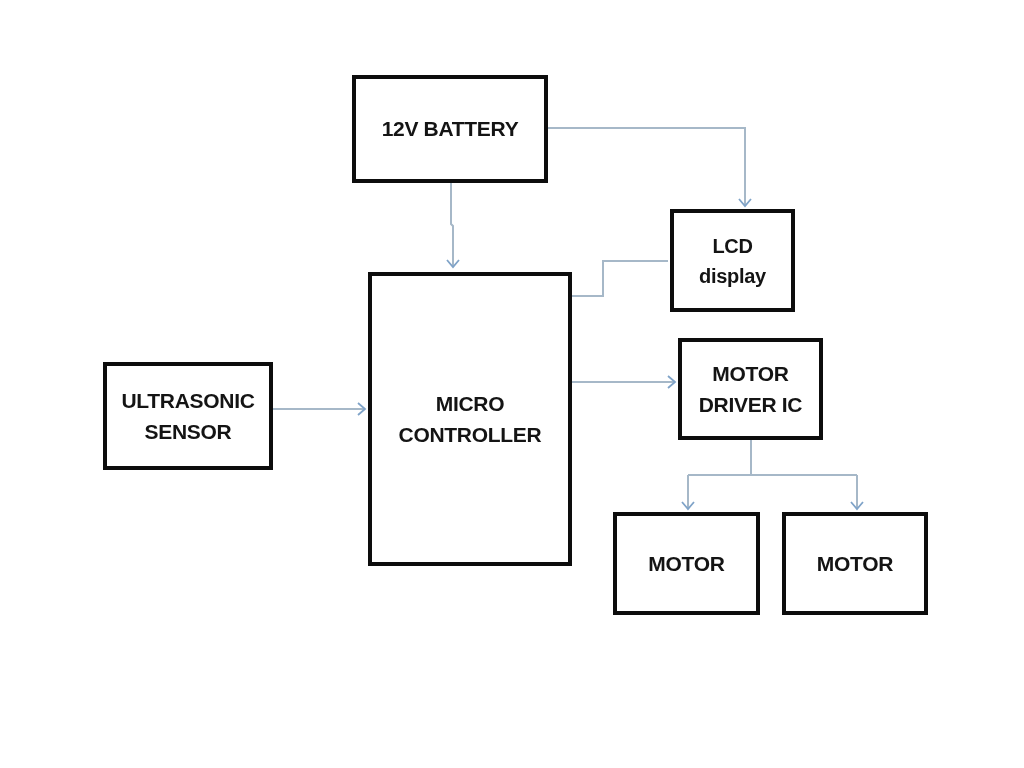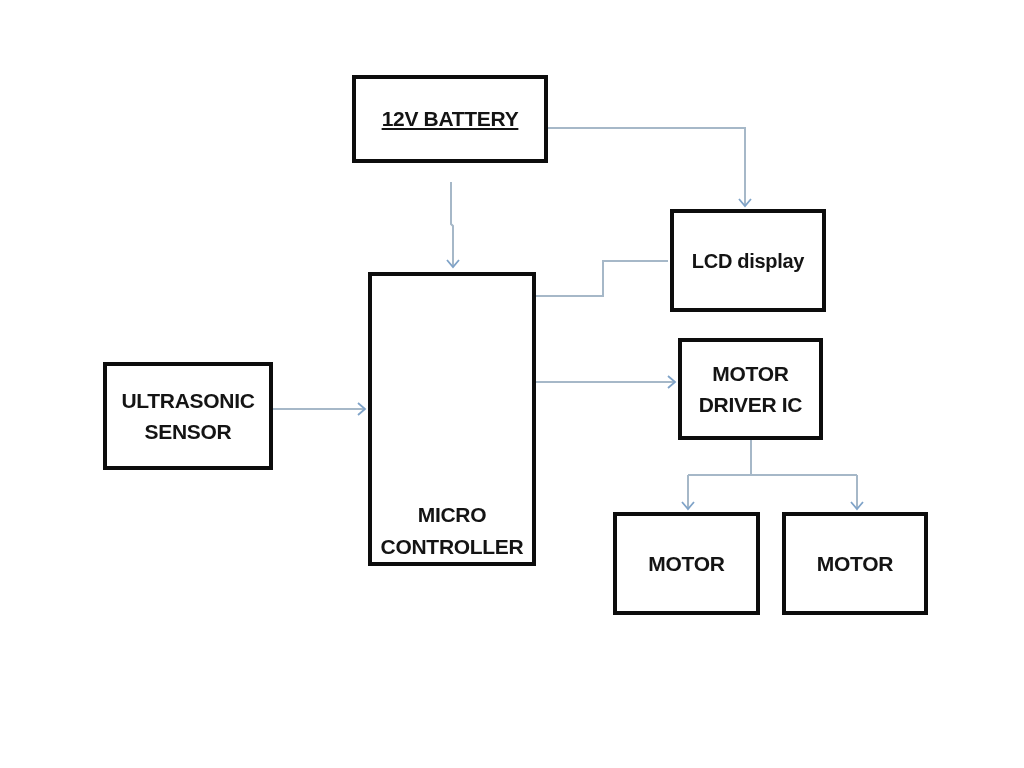--- a/index.html
+++ b/index.html
@@ -16,23 +16,23 @@
   .wires path{fill:none; stroke:var(--connector); stroke-width:2;}
   #arrowhead path{fill:none; stroke:var(--arrow); stroke-width:1.8;}
   .block{
     position:absolute; box-sizing:border-box;
     background:var(--box-fill); border:4px solid var(--box-border);
     display:flex; align-items:center; justify-content:center;
     text-align:center; color:var(--label);
     font-weight:700; font-size:21px; line-height:1.5; letter-spacing:-0.3px;
   }
   .block .lbl{padding:0 10px;}
-  .b-battery    {left:352px; top:75px;  width:196px; height:88px;text-decoration:underline;}
-  .b-lcd        {left:670px; top:209px; width:156px; height:103px; font-size:20px;}
-  .b-mc         {left:368px; top:272px; width:168px; height:294px;align-items:flex-end;}
+  .b-battery    {left:352px; top:75px;  width:196px; height:108px;}
+  .b-lcd        {left:670px; top:209px; width:125px; height:103px; font-size:20px;}
+  .b-mc         {left:368px; top:272px; width:204px; height:294px;}
   .b-ultra      {left:103px; top:362px; width:170px; height:108px;}
   .b-driver     {left:678px; top:338px; width:145px; height:102px;}
   .b-driver .lbl{padding:0 1px;}
   .b-motor-l    {left:613px; top:512px; width:147px; height:103px;}
   .b-motor-r    {left:782px; top:512px; width:146px; height:103px;}
 </style>
 </head>
 <body>
 
 <div class="canvas">

